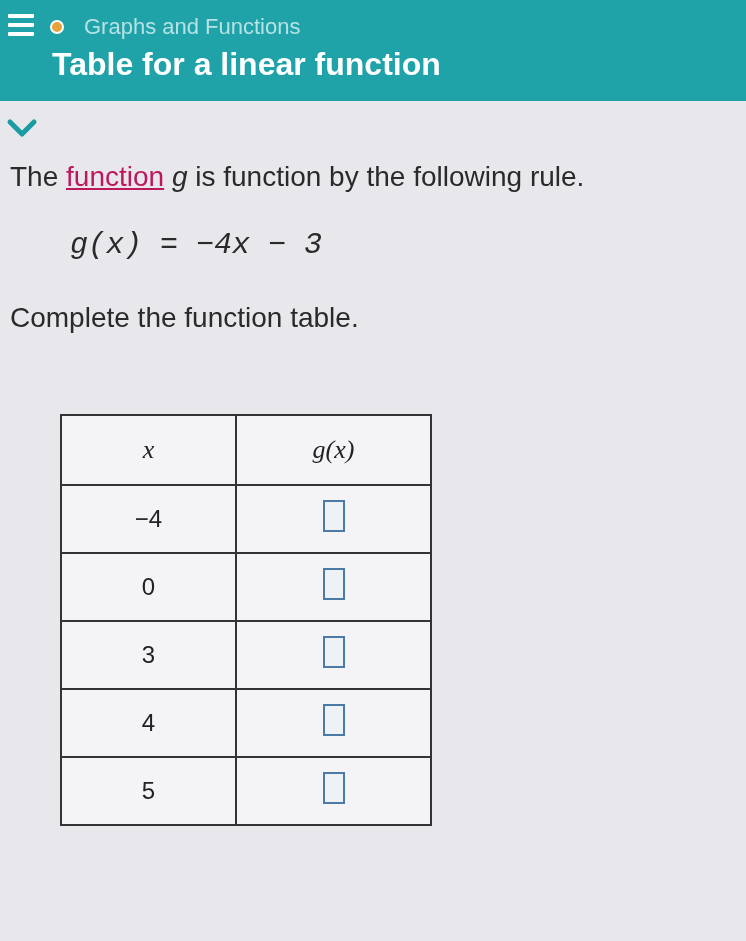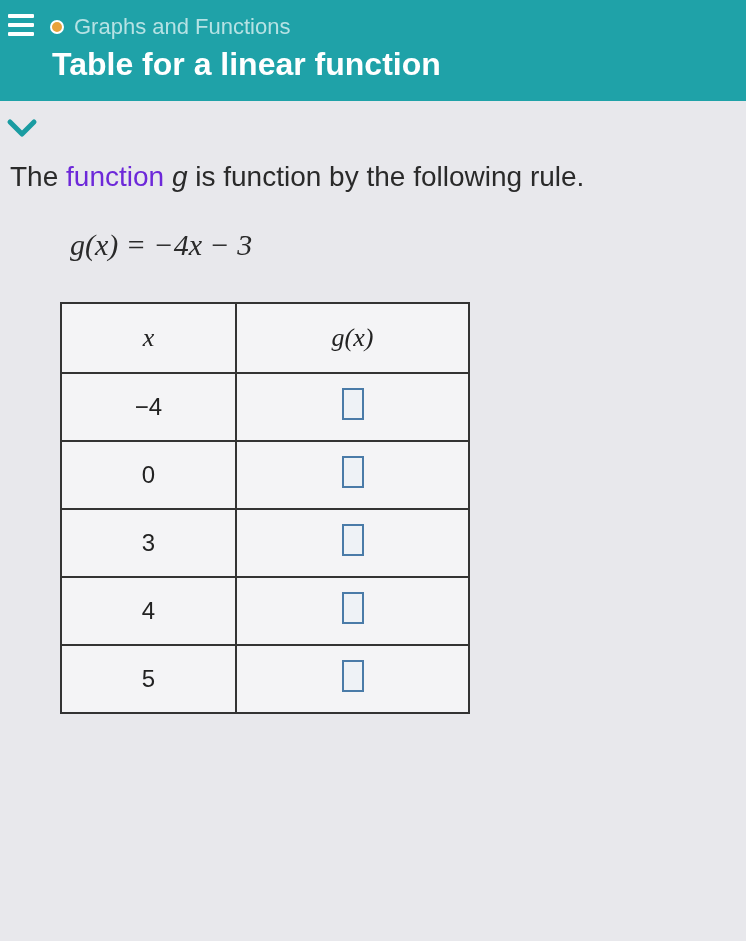--- a/index.html
+++ b/index.html
@@ -29,21 +29,21 @@
     .hamburger span {
       display: block;
       width: 26px;
       height: 4px;
       background: white;
       border-radius: 1px;
     }
     .breadcrumb-row {
       display: flex;
       align-items: center;
-      gap: 10px;
+      gap: 20px;
       margin-bottom: 6px;
     }
     .dot-icon {
       width: 14px;
       height: 14px;
       border-radius: 50%;
       border: 2px solid white;
       background: #e8a23a;
     }
     .breadcrumb-text {
@@ -65,31 +65,32 @@
     .chevron-wrap svg { display: block; }
     .content {
       padding: 60px 10px 20px 10px;
     }
     .instruction-1 {
       font-size: 28px;
       color: #2a2a2a;
       margin-bottom: 35px;
     }
     .instruction-1 .link {
-      color: #6d28d9;
+      color: #be185d;
+      text-decoration: underline;
       cursor: pointer;
     }
     .instruction-1 .ital { font-style: italic; }
     .equation {
       font-size: 30px;
       font-style: italic;
       color: #2a2a2a;
       margin-left: 60px;
       margin-bottom: 40px;
-      font-family: Liberation Serif, serif;
+      font-family: Liberation Mono, monospace;
     }
     .instruction-2 {
       font-size: 28px;
       color: #2a2a2a;
       margin-bottom: 80px;
     }
     .fn-table {
       border-collapse: collapse;
       margin-left: 50px;
     }
@@ -101,21 +102,21 @@
     }
     .fn-table th {
       height: 70px;
       font-weight: normal;
       font-style: italic;
       font-family: 'Times New Roman', serif;
       font-size: 26px;
       color: #222;
     }
     .fn-table th:first-child { width: 175px; }
-    .fn-table th:last-child { width: 233px; }
+    .fn-table th:last-child { width: 195px; }
     .fn-table td {
       height: 68px;
       font-size: 24px;
       color: #222;
     }
     .fn-table td:first-child {
       font-family: Arial, sans-serif;
     }
     .input-box {
       display: inline-block;
@@ -148,20 +149,21 @@
   </svg>
 </div>
 
 <div class="content">
   <p class="instruction-1">
     <span>The </span><span class="link">function</span><span class="ital"> g </span><span>is function by the following rule.</span>
   </p>
 
   <p class="equation">g(x) = −4x − 3</p>
 
+  <p class="instruction-2">Complete the function table.</p>
 
   <table class="fn-table">
     <thead>
       <tr>
         <th>x</th>
         <th>g(x)</th>
       </tr>
     </thead>
     <tbody>
       <tr>

